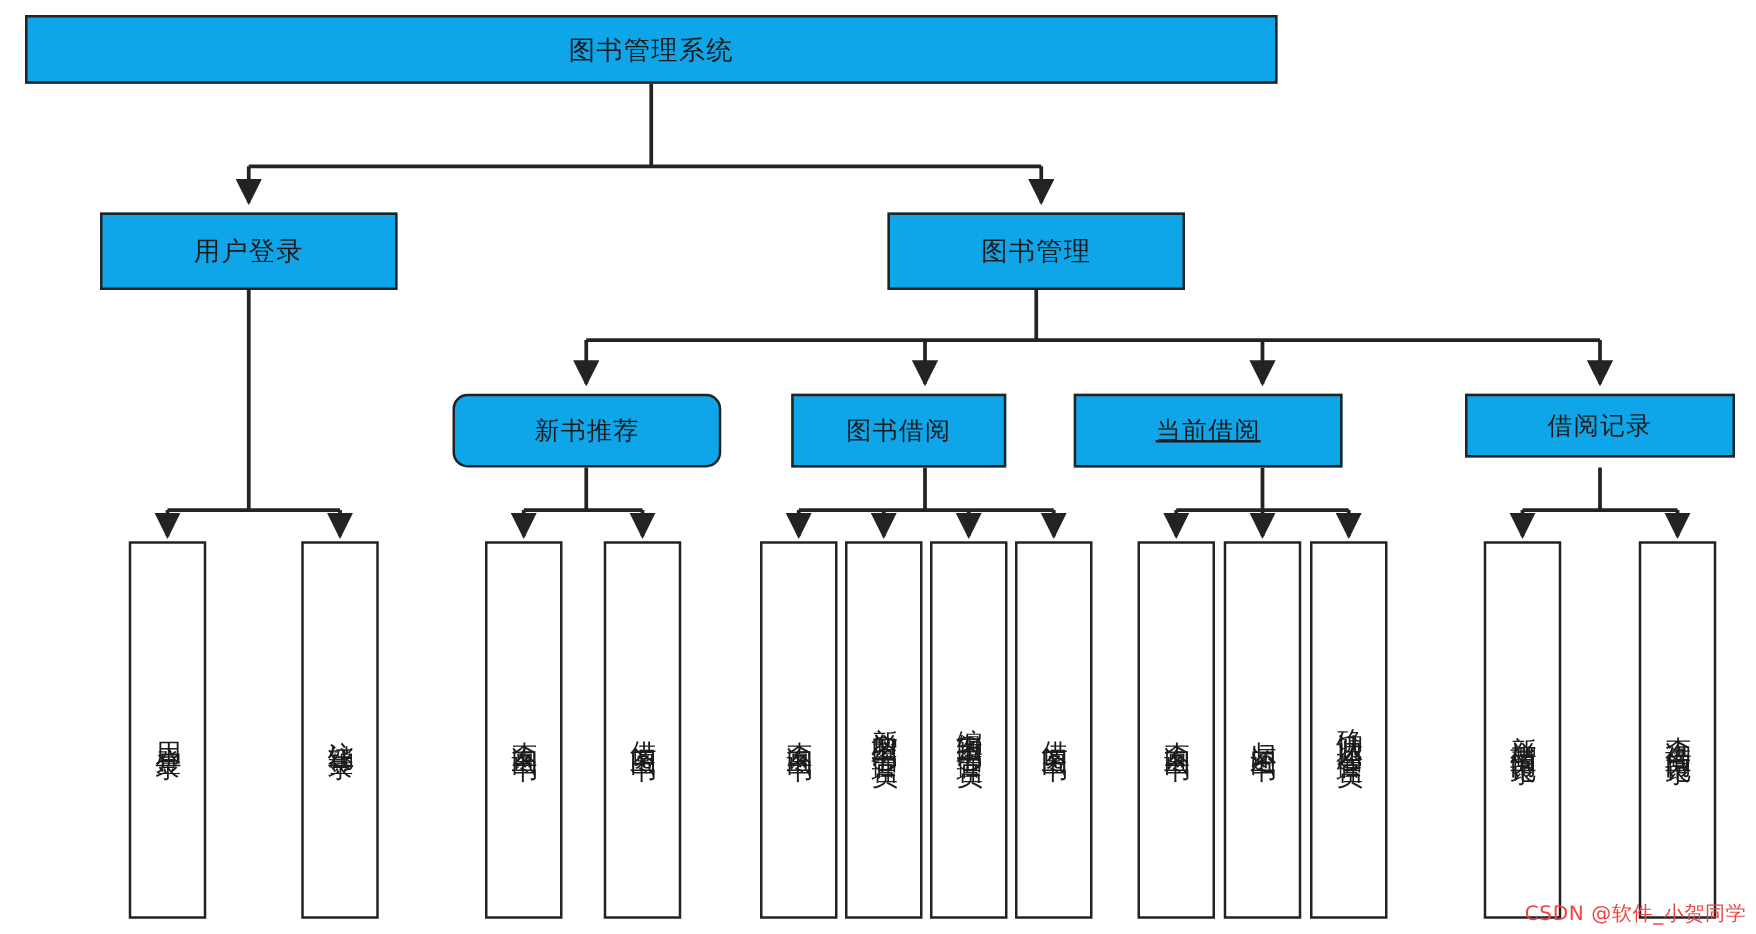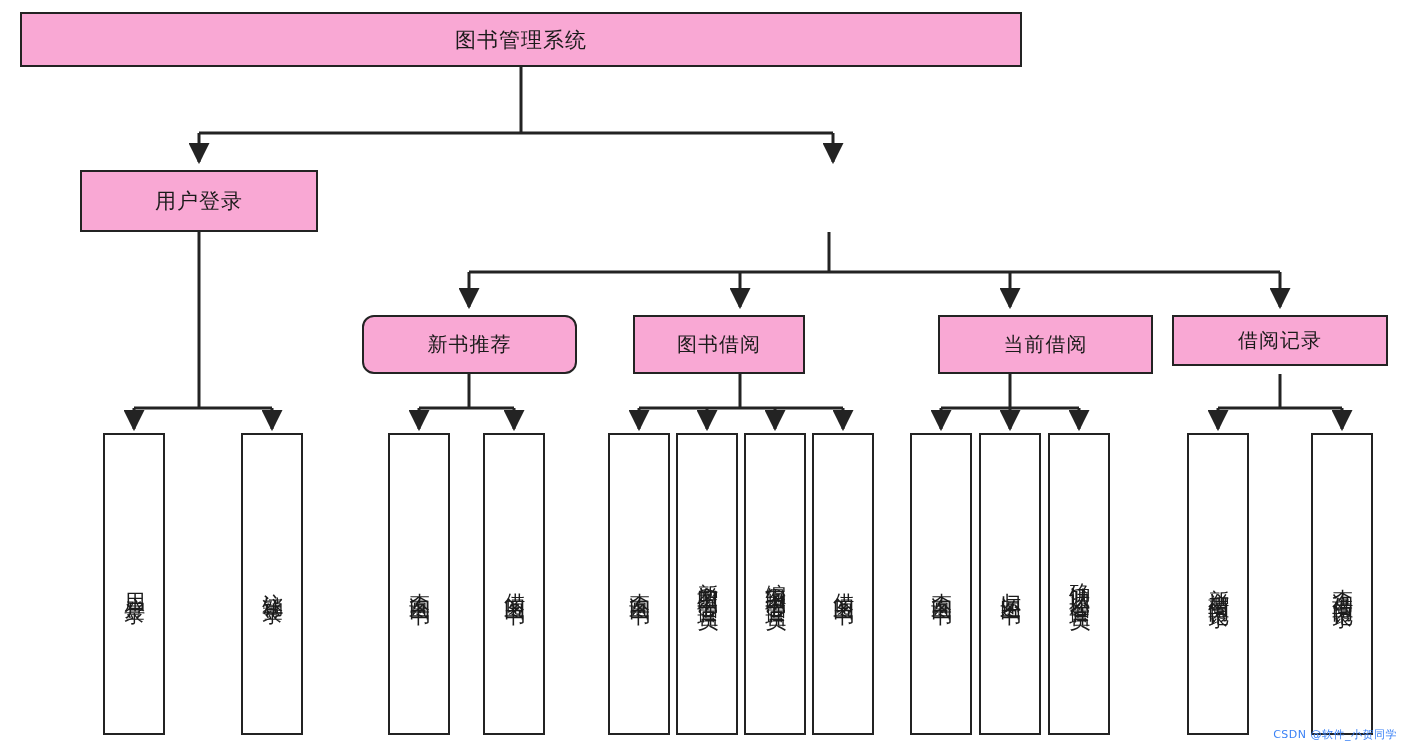--- a/index.html
+++ b/index.html
@@ -8,21 +8,21 @@
     background:#ffffff;
     font-family:"DejaVu Sans","Liberation Sans",sans-serif;
     overflow:hidden;
     position:relative;
   }
   #diagram{position:absolute;left:0;top:0;width:1405px;height:747px;}
   .node{
     position:absolute;
     box-sizing:border-box;
     border:2px solid #232323;
-    background:#f9a8d4;
+    background:#0ea5e9;
     display:flex;
     align-items:center;
     justify-content:center;
     color:#1b1b1b;
   }
   .node.h{ font-size:21px; letter-spacing:1px; }
   .node.t3{ font-size:20px; letter-spacing:1px; }
   .leaf{
     position:absolute;
     box-sizing:border-box;
@@ -40,22 +40,22 @@
     line-height:1.12;
     letter-spacing:4px;
     color:#1b1b1b;
     white-space:nowrap;
     text-align:center;
   }
   .watermark{
     position:absolute;
     right:8px;
     bottom:5px;
-    font-size:11px;
-    color:#3b82f6;
+    font-size:16px;
+    color:#ef4444;
     white-space:nowrap;
     letter-spacing:0.5px;
   }
   svg.lines{position:absolute;left:0;top:0;width:1405px;height:747px;pointer-events:none;}
 </style>
 </head>
 <body>
 
 <div id="diagram">
 
@@ -110,30 +110,33 @@
   </svg>
 
   <div class="node h" style="left:20px;top:12px;width:1002px;height:55px;">
     <span>图书管理系统</span>
   </div>
 
   <div class="node h" style="left:80px;top:170px;width:238px;height:62px;">
     <span>用户登录</span>
   </div>
 
+  <div class="node h" style="left:710px;top:170px;width:238px;height:62px;">
+    <span>图书管理</span>
+  </div>
 
   <div class="node t3" style="left:362px;top:315px;width:215px;height:59px;border-radius:12px;">
     <span>新书推荐</span>
   </div>
 
   <div class="node t3" style="left:633px;top:315px;width:172px;height:59px;">
     <span>图书借阅</span>
   </div>
 
-  <div class="node t3" style="left:938px;top:315px;width:215px;height:59px;">
+  <div class="node t3" style="left:859px;top:315px;width:215px;height:59px;text-decoration:underline;">
     <span>当前借阅</span>
   </div>
 
   <div class="node t3" style="left:1172px;top:315px;width:216px;height:51px;">
     <span>借阅记录</span>
   </div>
 
   <div class="leaf" style="left:103px;top:433px;width:62px;height:302px;">
     <span class="vtext">用户登录</span>
   </div>

